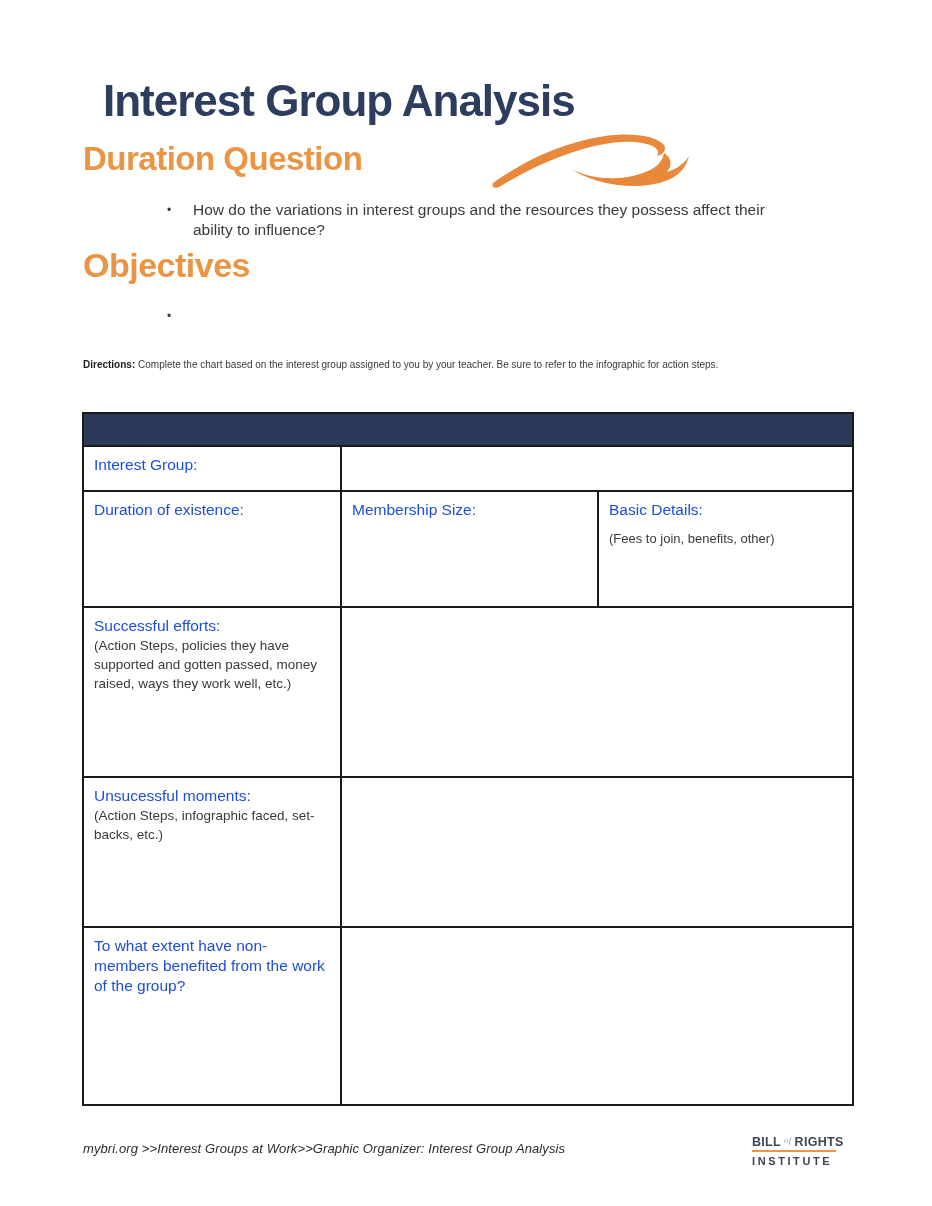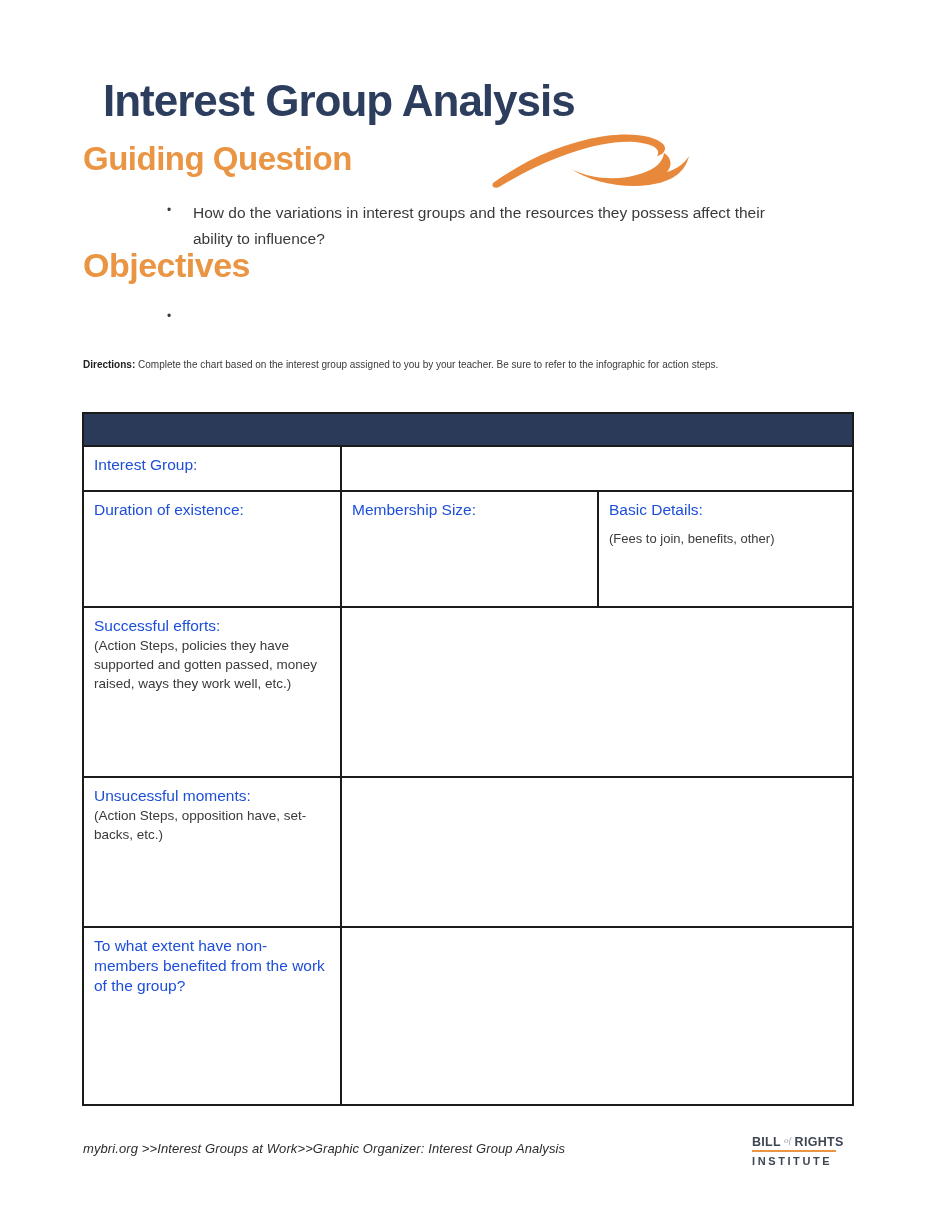--- a/index.html
+++ b/index.html
@@ -16,21 +16,21 @@
   .gq-heading { position:absolute; left:83px; top:140px; font-size:33px; }
   .obj-heading { position:absolute; left:83px; top:246px; font-size:34px; }
 
   .swoosh { position:absolute; left:487px; top:129px; width:202px; height:62px; }
 
   .bullet-block { position:absolute; left:83px; }
   .gq-bullets { top:200px; width:700px; }
   .obj-bullets { top:306px; width:730px; }
   .bullet-row { display:flex; padding-left:84px; }
   .bullet-dot { flex:0 0 26px; font-size:12px; line-height:21px; color:#3b3b3b; }
-  .bullet-text { flex:1; font-size:15.5px; line-height:26px; color:#3a3a3a; max-width:660px; }
+  .bullet-text { flex:1; font-size:15.5px; line-height:20px; color:#3a3a3a; max-width:660px; }
 
   .directions { position:absolute; left:83px; top:354px; width:778px; font-size:10px; line-height:21px; color:#3a3a3a; }
   .directions .dir-label { font-weight:bold; color:#222; }
 
   .org-table {
     position:absolute; left:82px; top:412px; width:770px;
     border-collapse:collapse; table-layout:fixed;
   }
   .org-table td { border:2px solid #1b1b1b; vertical-align:top; padding:8px 10px; background:#fff; }
   .org-table tr.thead td { background:#2B3A58; height:33px; padding:0; }
@@ -53,21 +53,21 @@
   .logo-rule { height:2px; background:#EA9543; margin:1px 0 3px; }
   .logo-bottom { font-weight:bold; font-size:11px; letter-spacing:2.6px; color:#3E4553; }
 </style>
 </head>
 <body>
 
 <div class="page">
 
   <h1 class="doc-title">Interest Group Analysis</h1>
 
-  <h2 class="section-heading gq-heading">Guiding Question</h2>
+  <h2 class="section-heading gq-heading">Duration Question</h2>
 
   <svg class="swoosh" viewBox="0 0 202 62" xmlns="http://www.w3.org/2000/svg" aria-hidden="true">
     <path fill="#E8883B" d="M6 54 C 34 34, 72 14, 118 7 C 146 3, 168 7, 176 15 C 180 19, 178 25, 170 27 C 174 21, 168 15, 148 13 C 112 10, 58 30, 12 58 C 8 60, 4 58, 6 54 Z"></path>
     <path fill="#E8883B" d="M84 40 C 106 51, 134 52, 156 44 C 168 40, 176 33, 177 24 C 184 28, 186 36, 180 43 C 190 40, 198 34, 202 27 C 198 44, 184 53, 162 56 C 134 60, 102 52, 84 40 Z"></path>
   </svg>
 
   <div class="bullet-block gq-bullets">
     <div class="bullet-row">
       <span class="bullet-dot">•</span>
       <span class="bullet-text">How do the variations in interest groups and the resources they possess affect their ability to influence?</span>
@@ -115,21 +115,21 @@
       <tr class="row-3">
         <td>
           <div class="cell-label">Successful efforts:</div>
           <div class="cell-note">(Action Steps, policies they have supported and gotten passed, money raised, ways they work well, etc.)</div>
         </td>
         <td colspan="2"></td>
       </tr>
       <tr class="row-4">
         <td>
           <div class="cell-label">Unsucessful moments:</div>
-          <div class="cell-note">(Action Steps, opposition have, set-backs, etc.)</div>
+          <div class="cell-note">(Action Steps, infographic faced, set-backs, etc.)</div>
         </td>
         <td colspan="2"></td>
       </tr>
       <tr class="row-5">
         <td>
           <div class="cell-label">To what extent have non-members benefited from the work of the group?</div>
         </td>
         <td colspan="2"></td>
       </tr>
     </tbody>

